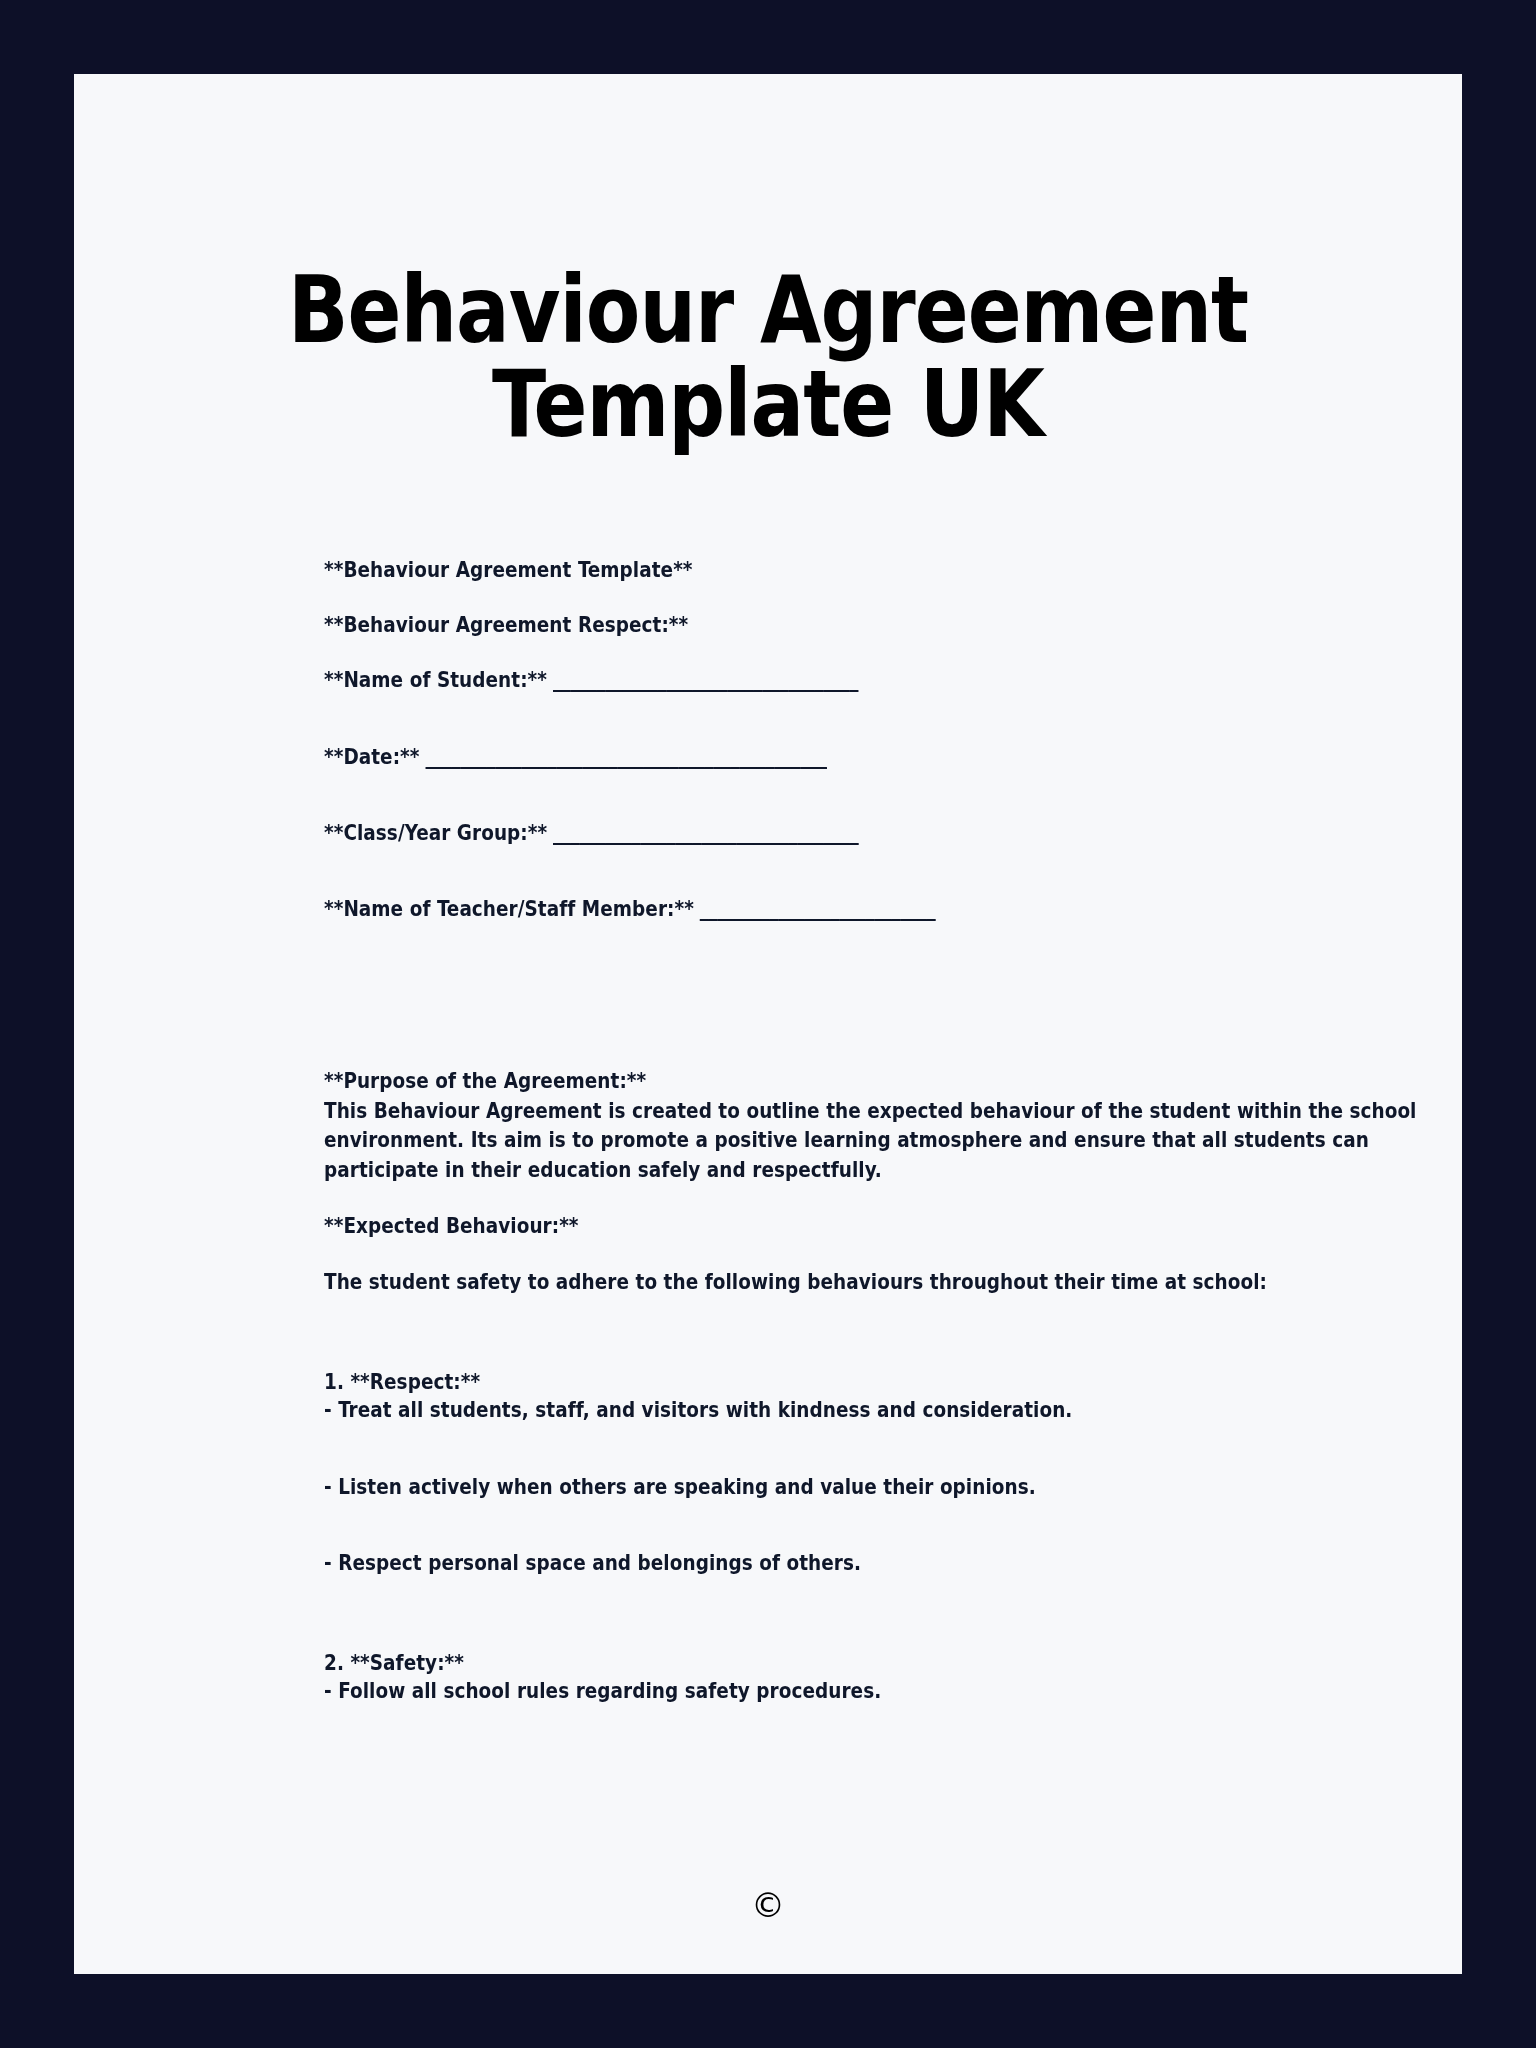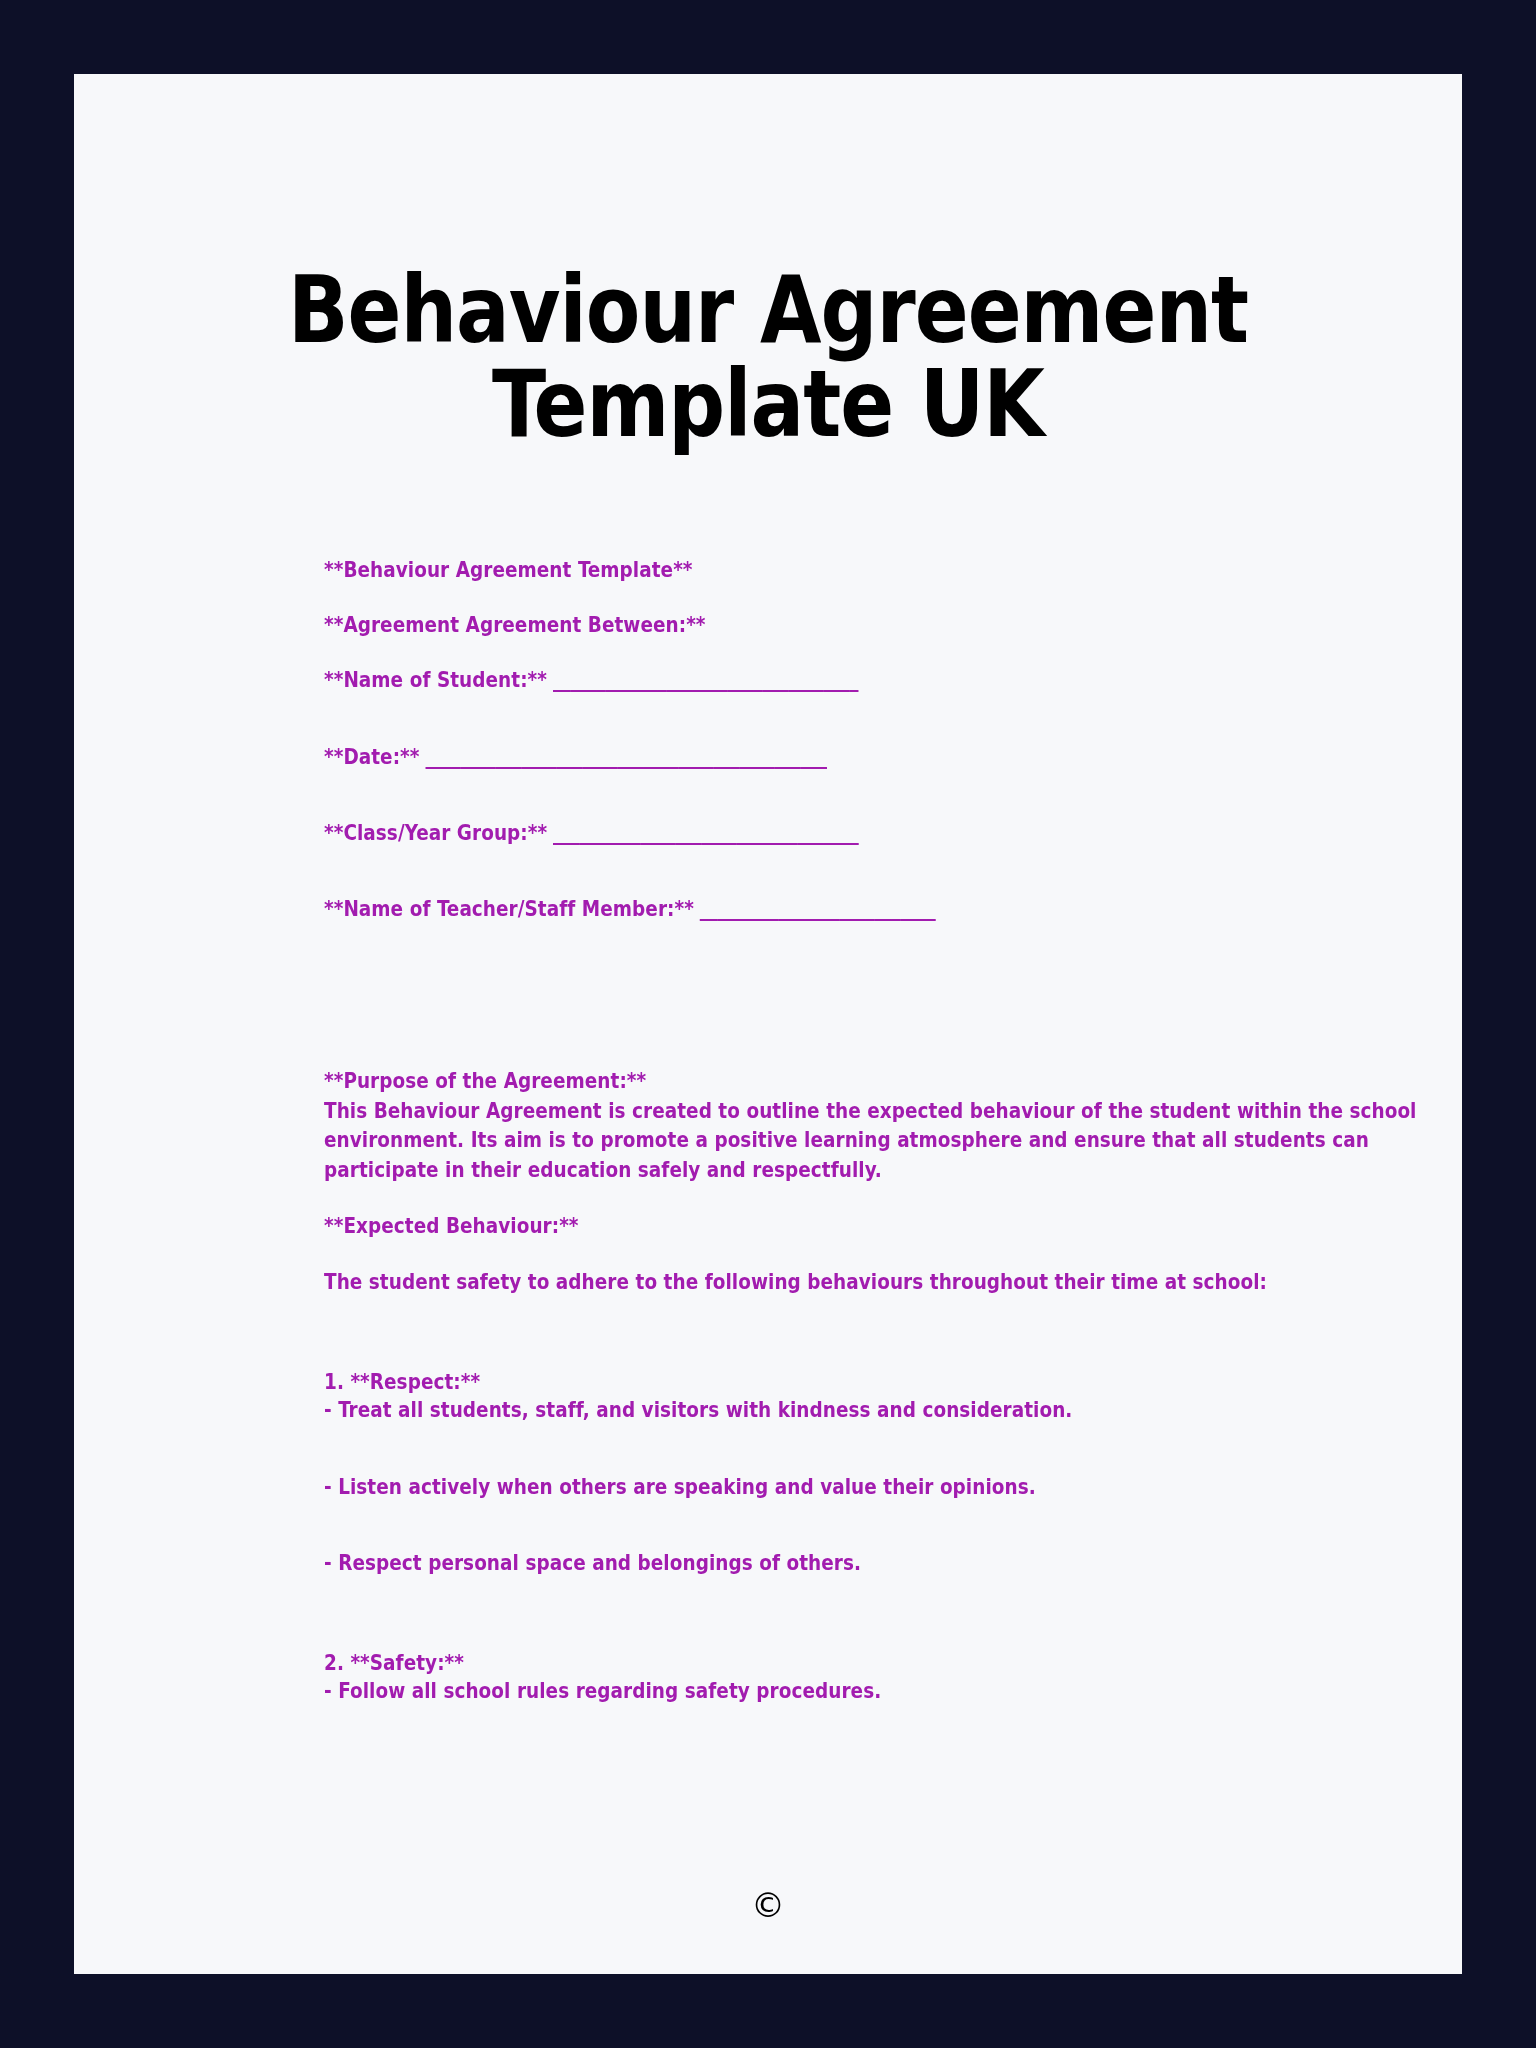--- a/index.html
+++ b/index.html
@@ -50,21 +50,21 @@
     padding: 0 0 0 250px;
     margin-top: 104px;
     color: #000000;
   }
 
   .ln {
     font-family: "DejaVu Sans Condensed", "Liberation Sans Narrow", "Liberation Sans", sans-serif;
     font-weight: bold;
     font-size: 20.5px;
     line-height: 1.38;
-    color: #a21caf;
+    color: #0f172a;
     white-space: pre-wrap;
     margin: 0;
     letter-spacing: 0.05px;
   }
 
   
   .gap-sm { height: 27px; }
   .gap-md { height: 48px; }
   .gap-lg { height: 72px; }
   .gap-xl { height: 96px; }
@@ -94,21 +94,21 @@
 <div class="page-wrap">
   <div class="page">
 
     <h1 class="doc-title"><span>Behaviour Agreement</span> <span>Template UK</span></h1>
 
     <div class="body-block">
 
       <p class="ln">**Behaviour Agreement Template**</p>
       <div class="gap-sm"></div>
 
-      <p class="ln">**Agreement Agreement Between:**</p>
+      <p class="ln">**Behaviour Agreement Respect:**</p>
       <div class="gap-sm"></div>
 
       <p class="ln"><span>**Name of Student:**</span><span class="fill"> ___________________________________</span></p>
       <div class="gap-md"></div>
 
       <p class="ln"><span>**Date:**</span><span class="fill"> ______________________________________________</span></p>
       <div class="gap-md"></div>
 
       <p class="ln"><span>**Class/Year Group:**</span><span class="fill"> ___________________________________</span></p>
       <div class="gap-md"></div>

